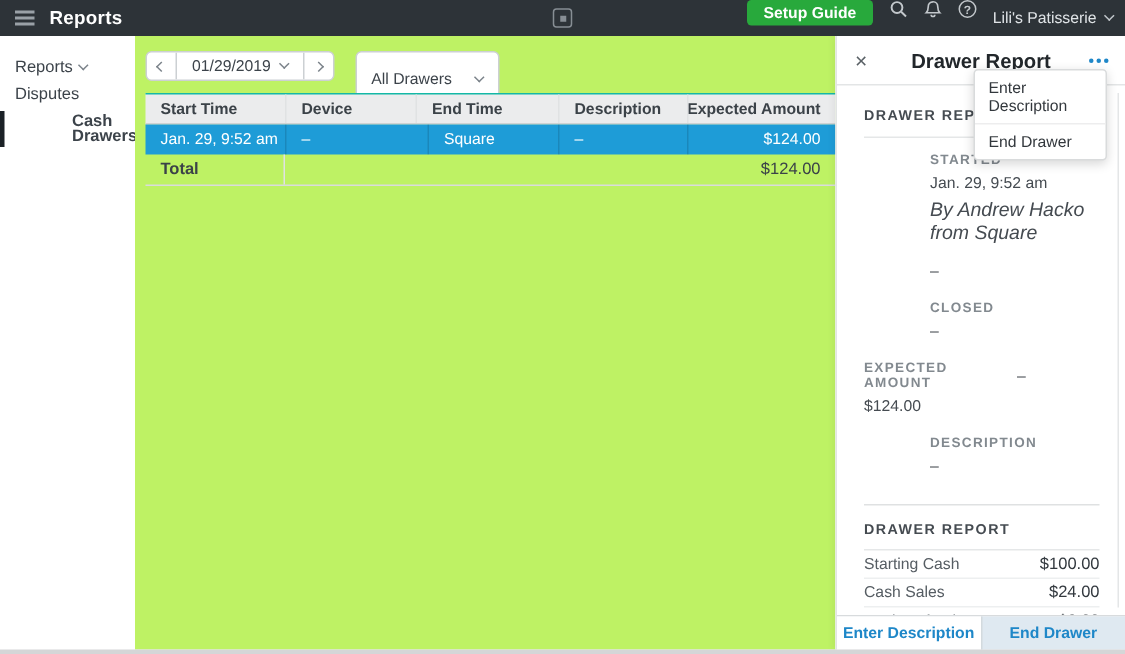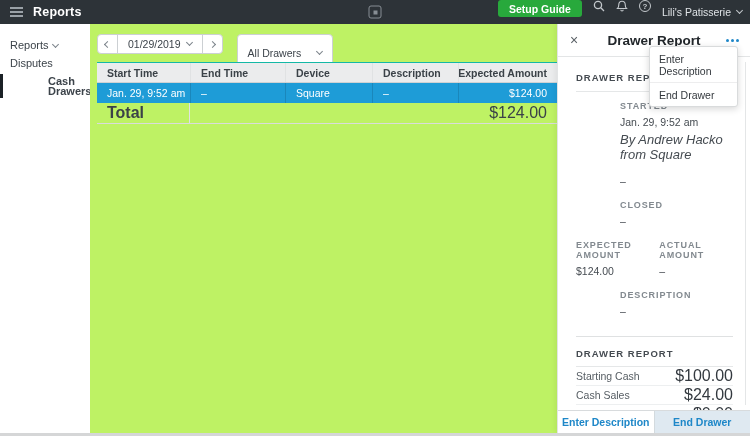--- a/index.html
+++ b/index.html
@@ -63,21 +63,21 @@
   .c1{width:93px;} .c2{width:95px;} .c3{width:87px;} .c4{width:86px;}
   .c5{flex:1; text-align:right;}
   .thead .cell + .cell, .trow .cell + .cell { border-left:1px solid #e0e2e3; height:100%;
            display:flex; align-items:center; }
   .thead .c5, .trow .c5 { justify-content:flex-end; }
   .thead .c1, .trow .c1 { display:flex; align-items:center; }
   .trow { display:flex; height:20px; align-items:center; cursor:pointer; }
   .trow.selected { background:#1e9cd7; color:#fff; font-size:10.5px; }
   .trow.selected .cell + .cell { border-left:1px solid rgba(0,0,0,.13); }
   .trow-total { display:flex; height:21px; align-items:center; border-bottom:1px solid #d9dbdc;
-                font-size:16px; color:#3b4248; }
+                font-size:11px; color:#3b4248; }
   .trow-total .cell-total { width:93px; padding:0 10px; font-weight:600; border-right:1px solid #e0e2e3;
                 height:100%; display:flex; align-items:center; }
   .trow-total .cell-amt { flex:1; text-align:right; padding:0 10px; }
 
   
   .panel { position:absolute; left:557px; top:24px; width:193px; bottom:3px; background:#fff;
            border-left:1px solid #e2e4e5; box-shadow:-2px 0 5px rgba(0,0,0,.06); z-index:40; }
   .panel-header { position:absolute; top:0; left:0; right:0; height:33px; border-bottom:1px solid #e3e5e6;
            display:flex; align-items:center; }
   .close-x { position:absolute; left:12px; font-size:14px; color:#5a6166; cursor:pointer; line-height:1; }
@@ -94,21 +94,21 @@
   .f-sub { margin-top:4px; font-size:13px; color:#454b51;font-style:italic; }
   .fld { margin-top:13px;margin-left:44px; }
   .fld.first { margin-top:9px; }
   .two-col { margin-top:13px; display:flex; }
   .two-col .colL { width:102px; }
   .big-divider { margin-top:19px; border-top:1px solid #dfe1e2; }
   .p-sec-title.second { margin-top:11px; padding-bottom:7px; }
   .sum-row { display:flex; align-items:center; justify-content:space-between; height:19px;
              border-bottom:1px solid #edeff0; }
   .sum-label { font-size:10.5px; color:#565d63; }
-  .sum-value { font-size:16px; color:#33393f; }
+  .sum-value { font-size:11px; color:#33393f; }
 
   .panel-footer { position:absolute; left:0; right:0; bottom:0; height:23px; display:flex;
              border-top:1px solid #d8dbdd; }
   .pf-btn { flex:1; display:flex; align-items:center; justify-content:center; font-size:10.5px;
              font-weight:600; color:#1e87c8; cursor:pointer; background:#fff; border:none; }
   .pf-btn.primary { background:#dfe9f1; border-left:1px solid #d3dade; }
 
   .scroll-track { position:absolute; right:4px; top:38px; bottom:28px; width:1px; background:#e4e6e7; }
 
   
@@ -187,22 +187,22 @@
       </div>
       <div class="drawer-filter">
         <span>All Drawers</span>
         <span class="chev" style="margin-top:-3px;"></span>
       </div>
     </div>
 
     <div class="table">
       <div class="thead">
         <div class="cell c1">Start Time</div>
+        <div class="cell c3">Device</div>
         <div class="cell c2">End Time</div>
-        <div class="cell c3">Device</div>
         <div class="cell c4">Description</div>
         <div class="cell c5">Expected Amount</div>
       </div>
       <div class="trow selected">
         <div class="cell c1">Jan. 29, 9:52 am</div>
         <div class="cell c2">–</div>
         <div class="cell c3">Square</div>
         <div class="cell c4">–</div>
         <div class="cell c5">$124.00</div>
       </div>
@@ -246,21 +246,20 @@
         <div class="f-label">CLOSED</div>
         <div class="f-value">–</div>
       </div>
 
       <div class="two-col">
         <div class="colL">
           <div class="f-label">EXPECTED AMOUNT</div>
           <div class="f-value">$124.00</div>
         </div>
         <div class="colR">
-          <div class="f-label">ACTUAL AMOUNT</div>
           <div class="f-value">–</div>
         </div>
       </div>
 
       <div class="fld">
         <div class="f-label">DESCRIPTION</div>
         <div class="f-value">–</div>
       </div>
 
       <div class="big-divider"></div>

